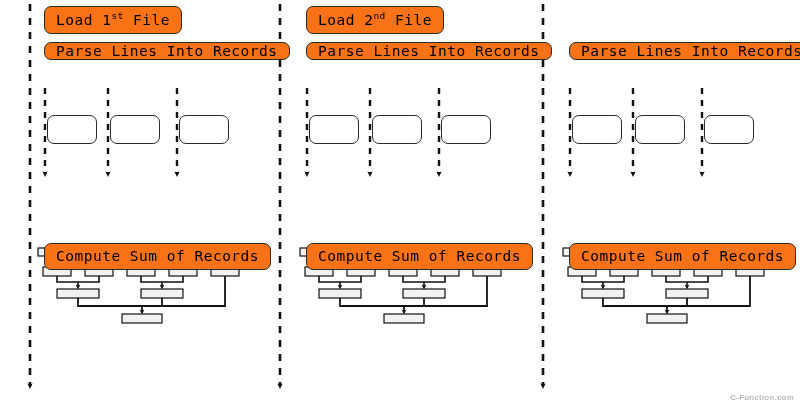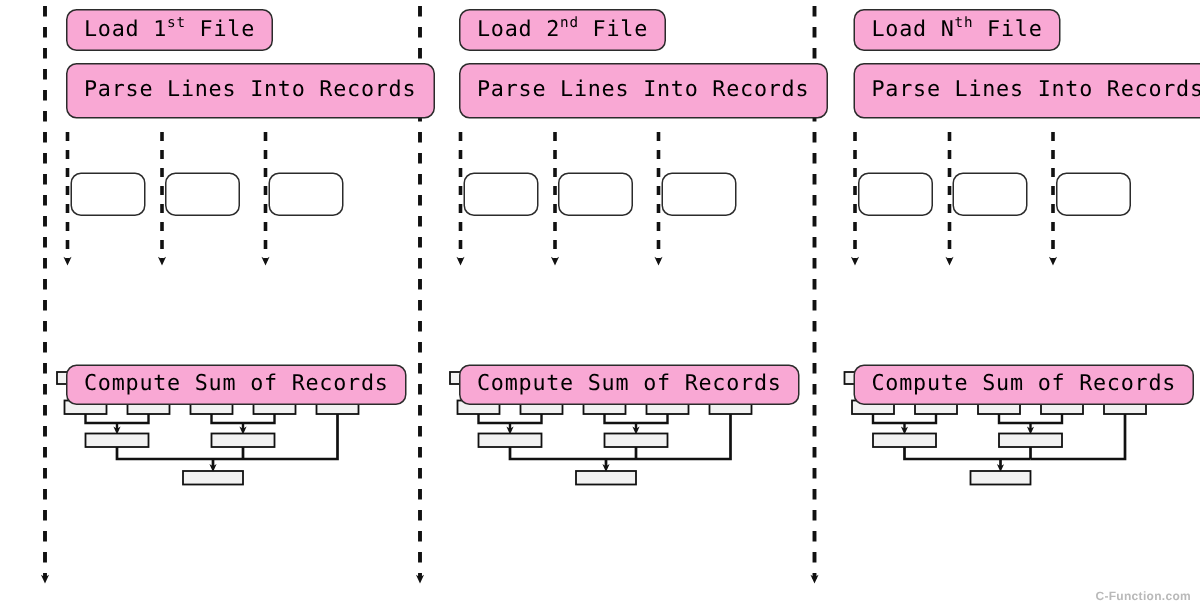--- a/index.html
+++ b/index.html
@@ -30,39 +30,39 @@
     width: 262px;
     height: 410px;
   }
 
   
   .label-box {
     position: absolute;
     box-sizing: border-box;
     border: 1.3px solid #2b2b2b;
     border-radius: 7px;
-    background: #f9a8d4;
+    background: #f97316;
     display: flex;
     align-items: center;
     justify-content: center;
     white-space: nowrap;
     letter-spacing: 0.5px;
   }
   .label-box .txt {
     font-size: 14.5px;
     line-height: 1;
   }
   .label-box .txt sup {
     font-size: 9.5px;
     vertical-align: super;
     line-height: 0;
   }
 
   .box-load   { left: 8px;  top: 6px;  height: 28px; padding: 0 11px; }
-  .box-parse  { left: 8px;  top: 42px; height: 37px; padding: 0 11px; }
+  .box-parse  { left: 8px;  top: 42px; height: 18px; padding: 0 11px; }
   .box-sum    { left: 8px;  top: 206px; height: 27px; padding: 0 11px; margin-top: 37px; }
 
   
   .rec-box {
     position: absolute;
     box-sizing: border-box;
     width: 50px;
     height: 29px;
     border: 1.2px solid #2b2b2b;
     border-radius: 7px;
@@ -312,23 +312,20 @@
     </div>
     <div class="rec-box" style="left:11px;  top:115px;"></div>
     <div class="rec-box" style="left:74px;  top:115px;"></div>
     <div class="rec-box" style="left:143px; top:115px;"></div>
     <div class="label-box box-sum">
       <span class="txt">Compute Sum of Records</span>
     </div>
   </div>
 
   <div class="column" style="left:561px;">
-    <div class="label-box box-load">
-      <span class="txt"><span>Load </span><span>N</span><sup>th</sup><span> File</span></span>
-    </div>
     <div class="label-box box-parse">
       <span class="txt">Parse Lines Into Records</span>
     </div>
     <div class="rec-box" style="left:11px;  top:115px;"></div>
     <div class="rec-box" style="left:74px;  top:115px;"></div>
     <div class="rec-box" style="left:143px; top:115px;"></div>
     <div class="label-box box-sum">
       <span class="txt">Compute Sum of Records</span>
     </div>
   </div>

